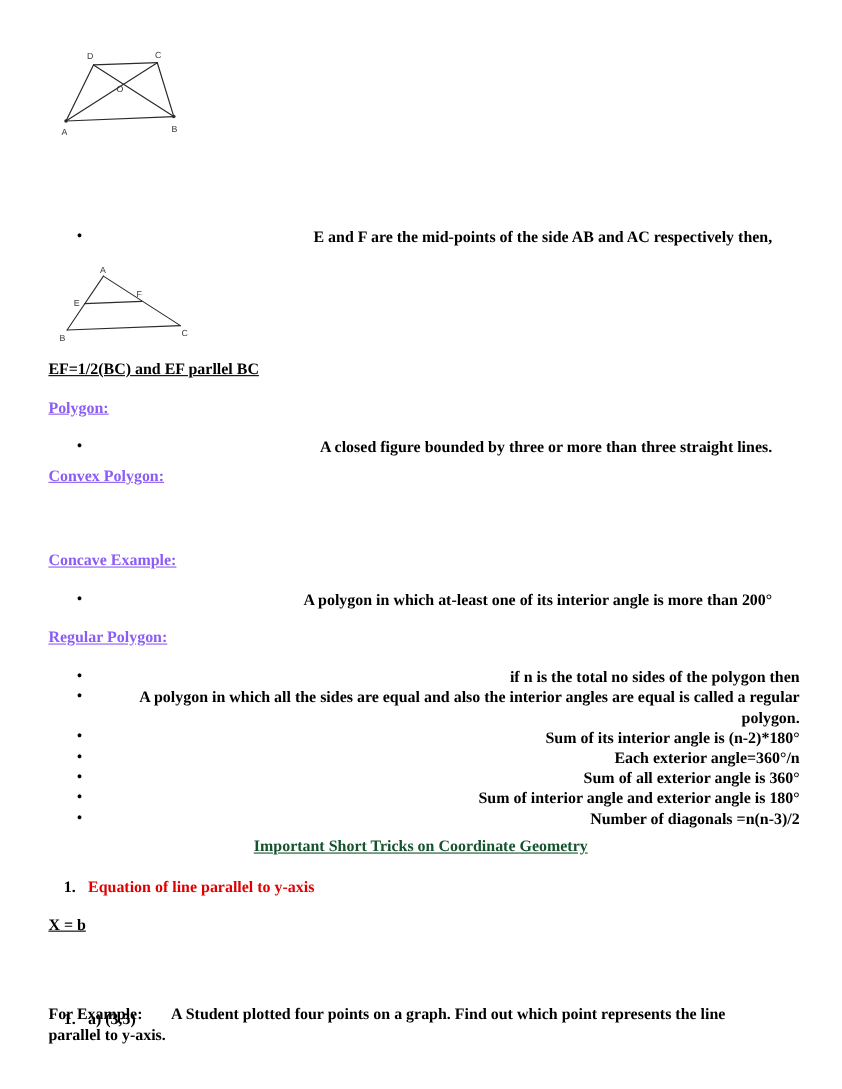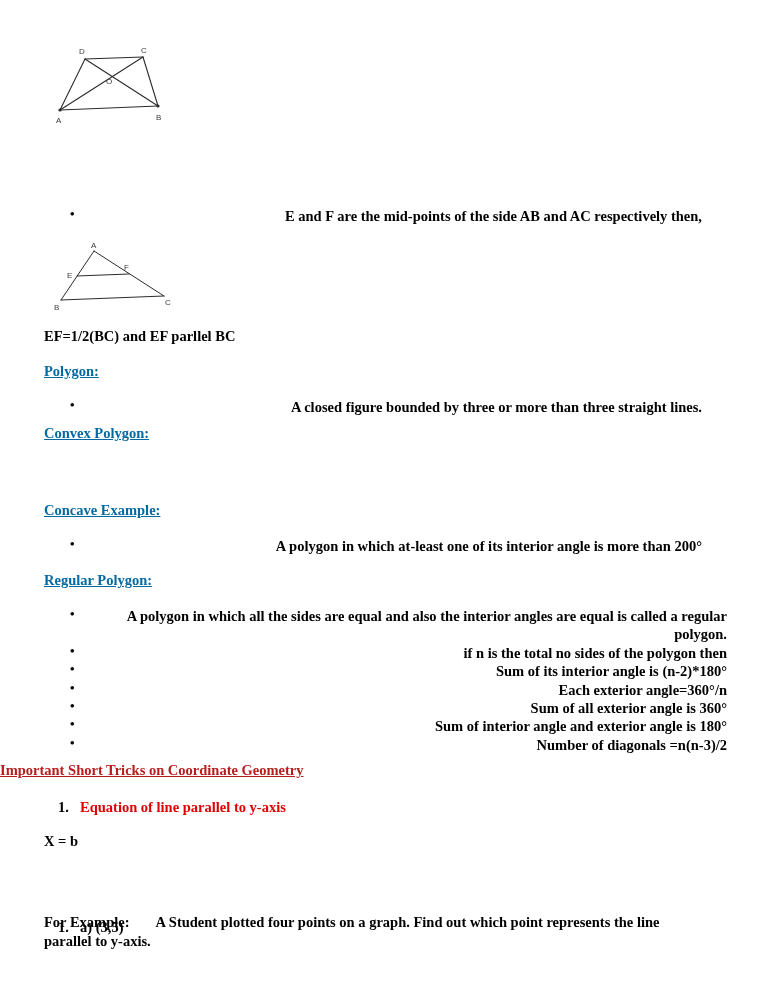--- a/index.html
+++ b/index.html
@@ -44,34 +44,36 @@
     font-size: 8px;
     fill: #3a3a3a;
   }
 
   
   .block {
     position: absolute;
     font-weight: bold;
     font-size: 14.5px;
     line-height: 1.22;
+    text-decoration: underline;
   }
 
   .heading-red {
-    color: #0369a1;
+    color: #8b5cf6;
     text-decoration: underline;
     font-weight: bold;
     font-size: 14.5px;
   }
 
   .center-heading {
     position: absolute;
     left: 0;
     width: 765px;
-    color: #b91c1c;
+    text-align: center;
+    color: #14532d;
     font-weight: bold;
     font-size: 14.5px;
   }
   .center-heading span { text-decoration: underline; }
 
   
   ul.bullets {
     position: absolute;
     margin: 0;
     padding: 0;
@@ -182,24 +184,24 @@
   <div class="block heading-red" style="left:44px; top:502px;">Concave Example:</div>
   <ul class="bullets" style="left:62px; top:537px; width:640px;">
     <li>
       <span>A polygon in which at-least one of its interior angle is more than 200°</span>
     </li>
   </ul>
 
   <div class="block heading-red" style="left:44px; top:572px;">Regular Polygon:</div>
   <ul class="bullets" style="left:62px; top:607px; width:665px;">
     <li>
+      <span>if n is the total no sides of the polygon then</span>
+    </li>
+    <li>
       <span>A polygon in which all the sides are equal and also the interior angles are equal  is called a regular polygon.</span>
-    </li>
-    <li>
-      <span>if n is the total no sides of the polygon then</span>
     </li>
     <li>
       <span>Sum of its interior angle is (n-2)*180°</span>
     </li>
     <li>
       <span>Each exterior angle=360°/n</span>
     </li>
     <li>
       <span>Sum of all exterior angle is 360°</span>
     </li>

